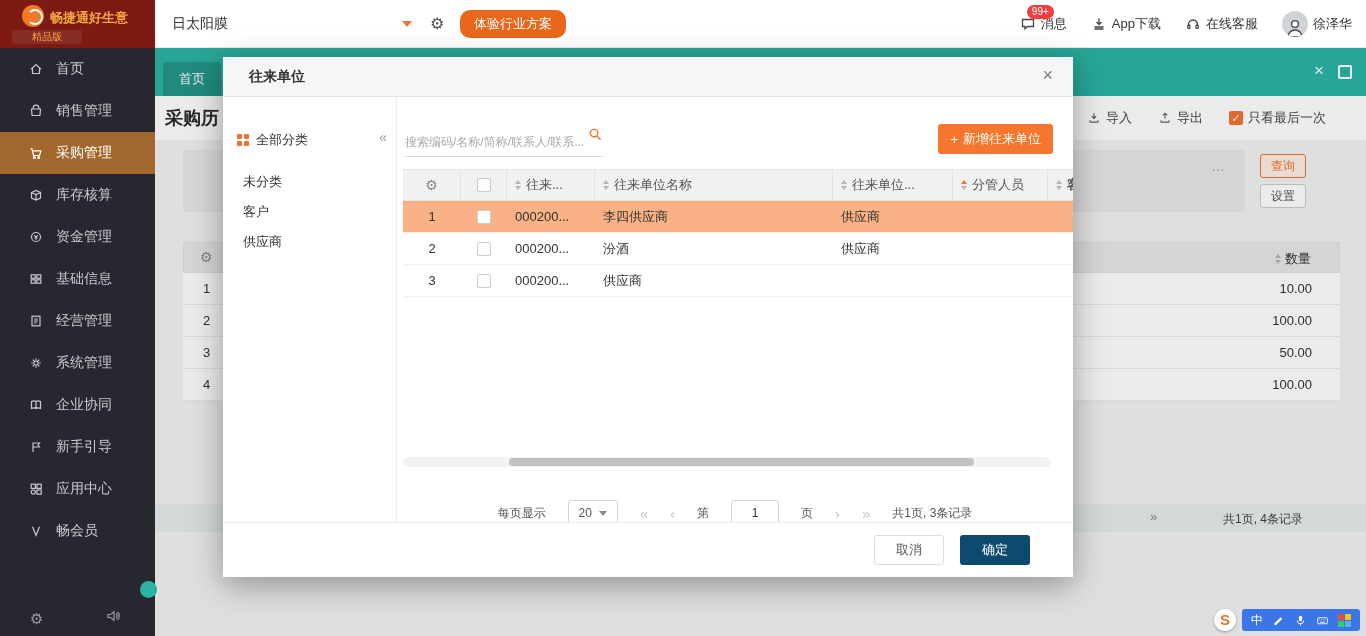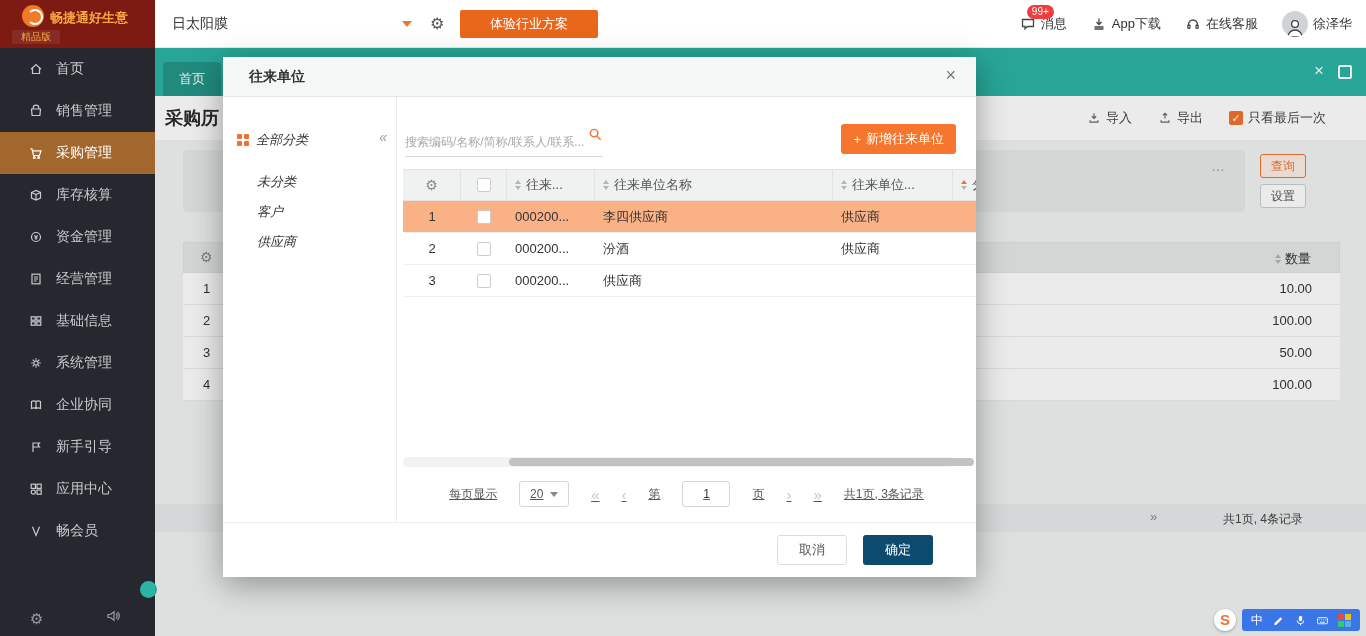--- a/index.html
+++ b/index.html
@@ -5,25 +5,25 @@
   * { margin:0; padding:0; box-sizing:border-box; }
   body { font-family:"Liberation Sans","DejaVu Sans",sans-serif; background:#000; }
   .screen { position:relative; width:1366px; height:636px; background:#f0f2f2; overflow:hidden; }
 
   
   .topbar { position:absolute; top:0; left:0; width:1366px; height:48px; background:#fff; border-bottom:1px solid #e8e8e8; z-index:3; }
   .logo { position:absolute; left:0; top:0; width:155px; height:48px; background:#7d1b12; }
   .logo-circle { position:absolute; left:22px; top:5px; width:22px; height:22px; border-radius:50%; background:#f07a25; }
   .logo-circle::after { content:""; position:absolute; left:5px; top:4px; width:12px; height:12px; border:2px solid #fff; border-left-color:transparent; border-radius:50%; }
   .logo-title { position:absolute; left:50px; top:9px; font-size:13px; font-weight:bold; color:#f6a93f; white-space:nowrap; }
-  .logo-badge { position:absolute; left:12px; top:30px; font-size:10px; color:#f6a93f; background:rgba(255,255,255,0.08); padding:0 9px; border-radius:2px; }
+  .logo-badge { position:absolute; left:12px; top:30px; font-size:10px; color:#f6a93f; background:rgba(255,255,255,0.08); padding:0 20px; border-radius:2px; }
   .company { position:absolute; left:172px; top:0; width:240px; height:48px; display:flex; align-items:center; justify-content:space-between; font-size:14px; color:#333; cursor:pointer; }
   .caret-dn { width:0; height:0; border-left:5px solid transparent; border-right:5px solid transparent; border-top:6px solid #f0722e; }
   .topbar-gear { position:absolute; left:430px; top:14px; font-size:16px; color:#555; cursor:pointer; }
-  .exp-btn { position:absolute; left:460px; top:10px; height:28px; padding:0 30px; background:#e8671b; color:#fff; font-size:13px; border:none; border-radius:2px; cursor:pointer; }
+  .exp-btn { position:absolute; left:460px; top:10px; height:28px; padding:0 14px; background:#e8671b; color:#fff; font-size:13px; border:none; border-radius:10px; cursor:pointer; }
   .topbar-right { position:absolute; right:14px; top:0; height:48px; display:flex; align-items:center; gap:24px; font-size:13px; color:#333; }
   .tb-item { display:flex; align-items:center; gap:5px; position:relative; cursor:pointer; }
   .tb-item svg { width:16px; height:16px; stroke:#444; fill:none; stroke-width:1.3; }
   .msg-badge { position:absolute; top:-10px; left:7px; background:#f03e3e; color:#fff; font-size:10px; border-radius:8px; padding:0 5px; height:14px; line-height:14px; }
   .avatar { width:26px; height:26px; border-radius:50%; background:#cfd3d8; overflow:hidden; display:flex; align-items:flex-end; justify-content:center; }
   .avatar svg { width:20px; height:20px; fill:#fff; }
 
   
   .sidebar { position:absolute; left:0; top:48px; width:155px; height:588px; background:#27272f; z-index:3; }
   .sb-item { height:42px; display:flex; align-items:center; padding-left:28px; gap:12px; color:#c9c9cf; font-size:14px; cursor:pointer; }
@@ -65,32 +65,32 @@
   .dim { position:absolute; inset:0; background:rgba(0,0,0,0.08); z-index:4; }
 
   
   .sort { display:inline-flex; flex-direction:column; gap:2px; }
   .sort i { width:0; height:0; border-left:3.5px solid transparent; border-right:3.5px solid transparent; }
   .sort .up { border-bottom:4px solid #b5b5b5; }
   .sort .dn { border-top:4px solid #b5b5b5; }
   .sort.asc .up { border-bottom-color:#f0722e; }
 
   
-  .modal { position:absolute; left:223px; top:57px; width:753px; height:520px; background:#fff; border-radius:0; box-shadow:0 8px 30px rgba(0,0,0,0.35); z-index:10; }
+  .modal { position:absolute; left:223px; top:57px; width:850px; height:520px; background:#fff; border-radius:0; box-shadow:0 8px 30px rgba(0,0,0,0.35); z-index:10; }
   .m-header { height:40px; background:#f5f6f6; border-bottom:1px solid #e5e5e5; border-radius:4px 4px 0 0; position:relative; }
   .m-title { position:absolute; left:26px; top:11px; font-size:14px; font-weight:bold; color:#333; }
   .m-close { position:absolute; right:20px; top:8px; font-size:18px; color:#777; cursor:pointer; }
   .m-body { position:absolute; top:40px; left:0; right:0; bottom:55px; display:flex; }
-  .m-left { width:174px; border-right:1px solid #ececec; position:relative; flex:none;font-style:italic; }
+  .m-left { width:174px; border-right:1px solid #ececec; position:relative; flex:none; }
   .cat-header { position:absolute; left:14px; top:34px; display:flex; align-items:center; gap:7px; font-size:13px; color:#333; cursor:pointer; }
   .cat-grid { width:12px; height:12px; display:grid; grid-template-columns:1fr 1fr; gap:2px; }
   .cat-grid i { background:#f0722e; border-radius:1px; }
   .collapse { position:absolute; right:9px; top:32px; color:#999; font-size:14px; cursor:pointer; }
   .cat-list { position:absolute; top:70px; left:0; width:100%; }
-  .cat-item { height:30px; line-height:30px; padding-left:34px; font-size:13px; color:#333; cursor:pointer; }
+  .cat-item { height:30px; line-height:30px; padding-left:20px; font-size:13px; color:#333; cursor:pointer; }
   .m-right { flex:1; position:relative; overflow:hidden; }
   .search-wrap { position:absolute; left:8px; top:30px; width:198px; height:30px; border-bottom:1px solid #d9d9d9; display:flex; }
   .search-wrap input { border:none; outline:none; flex:1; font-size:12px; color:#333; background:transparent; }
   .search-wrap input::placeholder { color:#aaa; }
   .search-wrap svg { width:15px; height:15px; stroke:#f0722e; fill:none; stroke-width:1.5; flex:none; cursor:pointer; }
   .add-btn { position:absolute; right:20px; top:27px; height:30px; padding:0 12px; background:#f5762c; color:#fff; font-size:13px; border:none; border-radius:3px; display:flex; align-items:center; gap:5px; cursor:pointer; }
   .m-table { position:absolute; left:6px; top:72px; }
   .t-head { display:flex; height:32px; background:#f0f1f1; border-top:1px solid #e3e5e5; border-bottom:1px solid #e3e5e5; font-size:13px; color:#555; width:800px; }
   .t-head > div { display:flex; align-items:center; gap:5px; padding-left:8px; border-right:1px solid #e2e4e4; }
   .t-row { display:flex; height:32px; border-bottom:1px solid #f0f0f0; font-size:13px; color:#333; width:800px; background:#fff; align-items:center; }
@@ -100,21 +100,21 @@
   .c-chk  { width:46px; justify-content:center; padding-left:0 !important; display:flex; align-items:center; }
   .c-code { width:88px; }
   .c-name { width:238px; }
   .c-type { width:120px; }
   .c-mgr  { width:95px; }
   .c-price{ width:155px;font-weight:bold; }
   .t-head .c-gear { color:#888; font-size:14px; }
   .cb { width:14px; height:14px; border:1px solid #ccc; border-radius:2px; background:#fff; margin:0 auto; cursor:pointer; }
   .h-scroll { position:absolute; left:6px; right:22px; top:360px; height:10px; background:#f2f2f2; border-radius:5px; }
   .h-thumb { position:absolute; left:106px; top:1px; width:465px; height:8px; background:#c2c2c2; border-radius:4px; cursor:pointer; }
-  .m-pag { position:absolute; left:0; right:0; top:384px; display:flex; align-items:center; justify-content:center; gap:22px; font-size:12px; color:#555;text-decoration:underline; }
+  .m-pag { position:absolute; left:0; right:0; top:403px; display:flex; align-items:center; justify-content:center; gap:22px; font-size:12px; color:#555; }
   .pp-box { width:50px; height:26px; border:1px solid #d5d5d5; border-radius:3px; display:flex; align-items:center; justify-content:center; gap:7px; background:#fff; cursor:pointer; }
   .caret-sm { width:0; height:0; border-left:4px solid transparent; border-right:4px solid transparent; border-top:5px solid #888; }
   .pg-ico { color:#c5c5c5; font-size:15px; cursor:pointer; }
   .page-input { width:48px; height:26px; border:1px solid #d5d5d5; border-radius:3px; text-align:center; font-size:12px; color:#333; }
   .m-footer { position:absolute; bottom:0; left:0; right:0; height:55px; border-top:1px solid #ececec; display:flex; align-items:center; justify-content:flex-end; gap:16px; padding-right:43px; }
   .btn-cancel { width:70px; height:30px; background:#fff; border:1px solid #dcdcdc; border-radius:3px; font-size:13px; color:#555; cursor:pointer; }
   .btn-ok { width:70px; height:30px; background:#0c4a6e; border:none; border-radius:3px; font-size:13px; color:#fff; cursor:pointer; }
 
   
   .taskbar { position:absolute; right:6px; bottom:5px; display:flex; align-items:center; gap:6px; z-index:20; }
@@ -205,33 +205,33 @@
     </div>
     <div class="sb-item">
       <svg viewBox="0 0 16 16">
           <circle cx="8" cy="8" r="4.5"></circle>
           <path d="M6.3 6.3L8 8.2l1.7-1.9M8 8.2v2.5M6.5 9h3"></path>
         </svg>
       <span>资金管理</span>
     </div>
     <div class="sb-item">
       <svg viewBox="0 0 16 16">
-          <rect x="4" y="3.2" width="8" height="9.6"></rect>
-          <path d="M6 6h4M6 8h4M6 10h2.6"></path>
-        </svg>
-      <span>经营管理</span>
-    </div>
-    <div class="sb-item">
-      <svg viewBox="0 0 16 16">
           <rect x="3.2" y="3.8" width="4" height="3.4"></rect>
           <rect x="8.8" y="3.8" width="4" height="3.4"></rect>
           <rect x="3.2" y="8.8" width="4" height="3.4"></rect>
           <rect x="8.8" y="8.8" width="4" height="3.4"></rect>
         </svg>
       <span>基础信息</span>
+    </div>
+    <div class="sb-item">
+      <svg viewBox="0 0 16 16">
+          <rect x="4" y="3.2" width="8" height="9.6"></rect>
+          <path d="M6 6h4M6 8h4M6 10h2.6"></path>
+        </svg>
+      <span>经营管理</span>
     </div>
     <div class="sb-item">
       <svg viewBox="0 0 16 16">
           <circle cx="8" cy="8" r="2.2"></circle>
           <path d="M8 3.2v1.6M8 11.2v1.6M3.2 8h1.6M11.2 8h1.6M4.7 4.7l1.1 1.1M10.2 10.2l1.1 1.1M11.3 4.7l-1.1 1.1M5.8 10.2l-1.1 1.1"></path>
         </svg>
       <span>系统管理</span>
     </div>
     <div class="sb-item">
       <svg viewBox="0 0 16 16">

